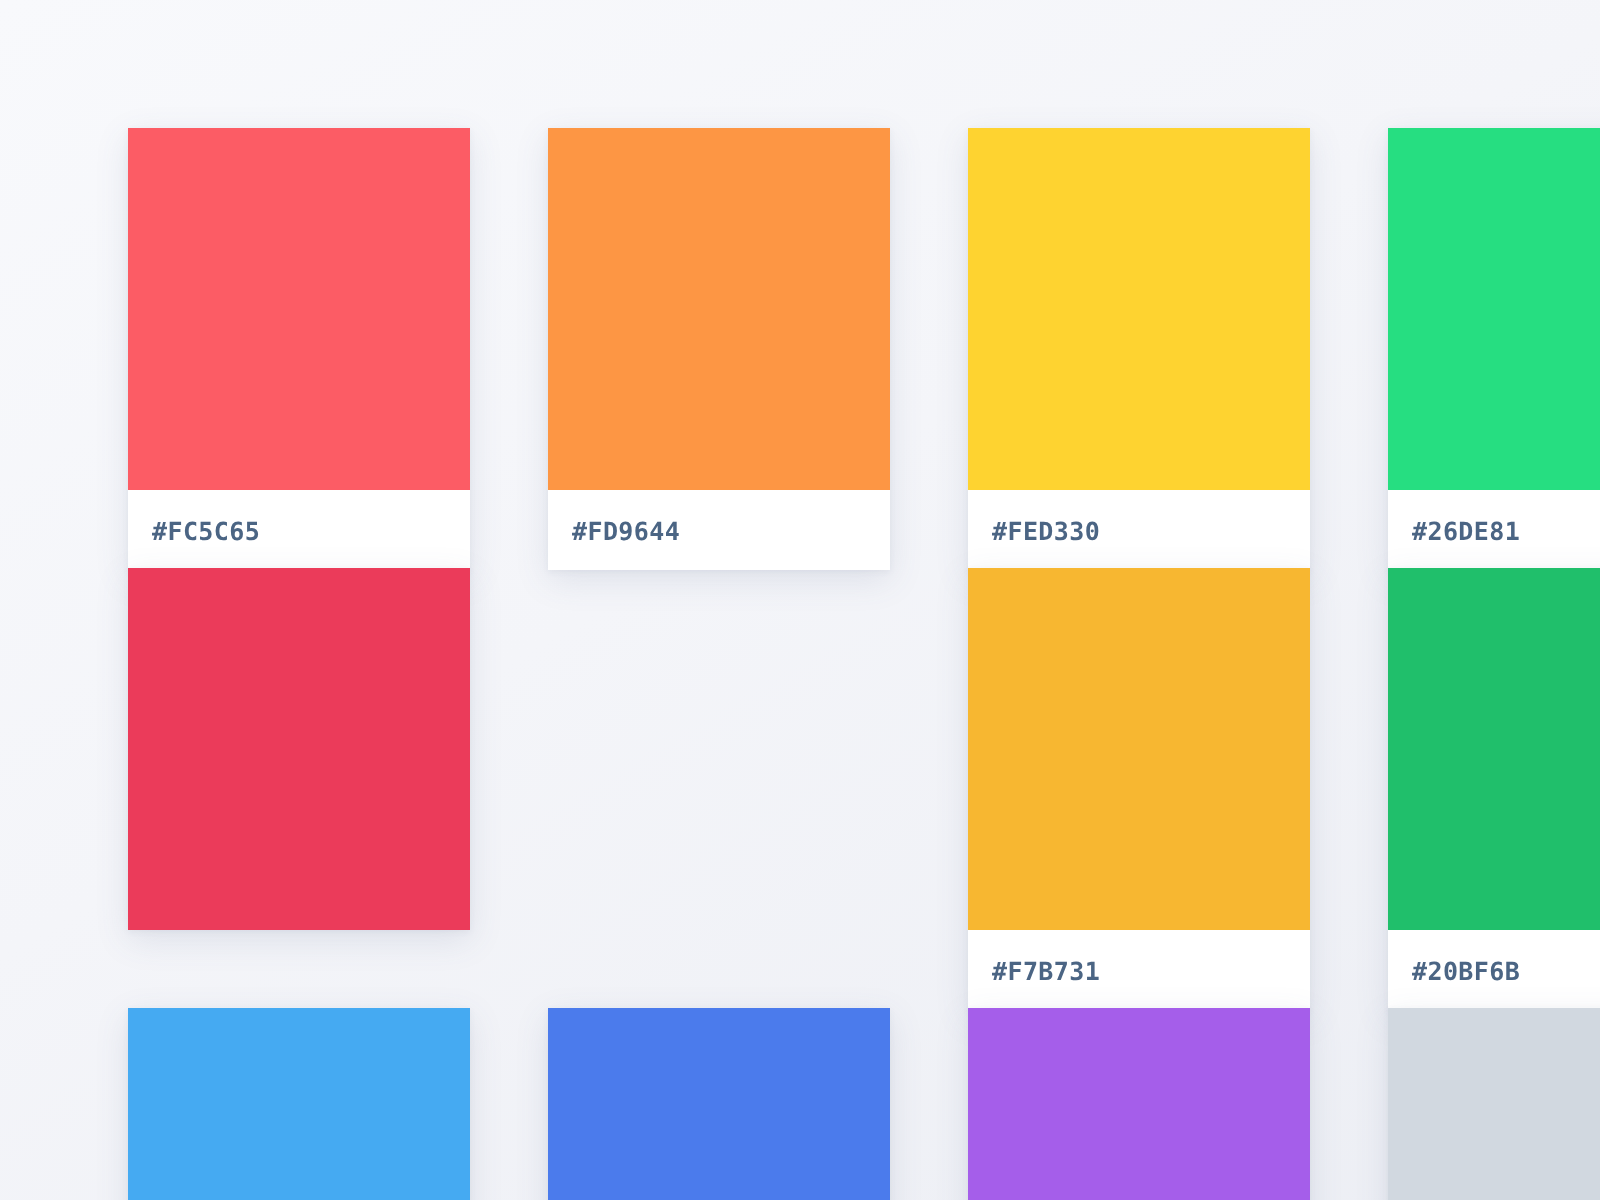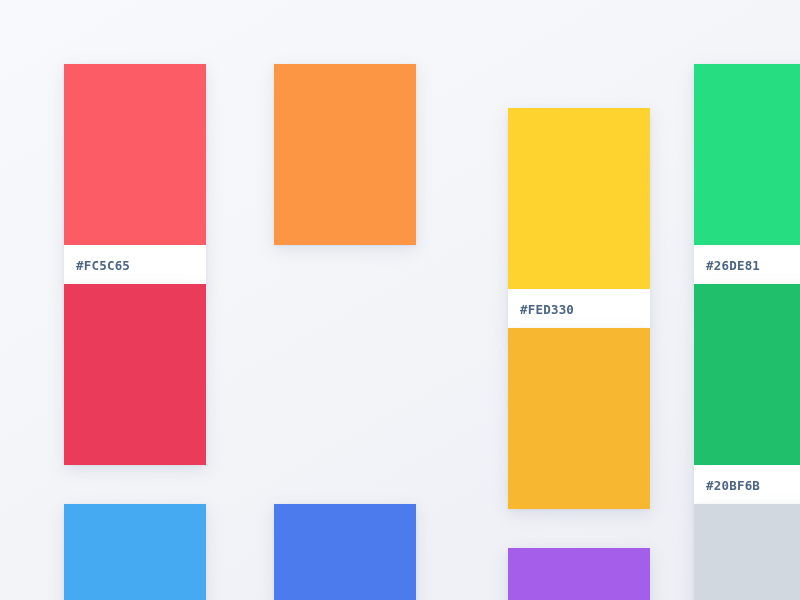--- a/index.html
+++ b/index.html
@@ -15,21 +15,21 @@
   }
   .palette-grid {
     position: absolute;
     top: 0;
     left: 0;
     width: 800px;
     height: 600px;
   }
   .swatch-card {
     position: absolute;
-    width: 142px;
+    width: 171px;
     background: #ffffff;
     box-shadow: 0 5px 16px rgba(80, 95, 130, 0.13),
                 0 1px 3px rgba(80, 95, 130, 0.07);
   }
   .swatch-color {
     width: 100%;
     height: 181px;
   }
   .swatch-label-bar {
     height: 40px;
@@ -43,57 +43,63 @@
     font-family: "DejaVu Sans Mono", monospace;
     font-size: 12.5px;
     font-weight: bold;
     letter-spacing: 0.2px;
     color: #4b6584;
     white-space: nowrap;
   }
   
   .col-0 { left: 64px; }
   .col-1 { left: 274px; }
-  .col-2 { left: 508px; margin-top: 44px; }
+  .col-2 { left: 484px; }
   .col-3 { left: 694px; }
   
   .row-0 { top: 64px; }
   .row-1 { top: 284px; }
   .row-2 { top: 504px; }
 </style>
 </head>
 <body>
 
 <div class="palette-grid">
     <div class="swatch-card col-0 row-0">
       <div class="swatch-color" style="background-color: rgb(252, 92, 101);"></div>
       <div class="swatch-label-bar">
         <span class="swatch-label">#FC5C65</span>
       </div>
     </div>
     <div class="swatch-card col-1 row-0">
       <div class="swatch-color" style="background-color: rgb(253, 150, 68);"></div>
+      <div class="swatch-label-bar">
+        <span class="swatch-label">#FD9644</span>
+      </div>
     </div>
     <div class="swatch-card col-2 row-0">
       <div class="swatch-color" style="background-color: rgb(254, 211, 48);"></div>
       <div class="swatch-label-bar">
         <span class="swatch-label">#FED330</span>
       </div>
     </div>
     <div class="swatch-card col-3 row-0">
       <div class="swatch-color" style="background-color: rgb(38, 222, 129);"></div>
       <div class="swatch-label-bar">
         <span class="swatch-label">#26DE81</span>
       </div>
     </div>
     <div class="swatch-card col-0 row-1">
       <div class="swatch-color" style="background-color: rgb(235, 59, 90);"></div>
     </div>
     <div class="swatch-card col-2 row-1">
       <div class="swatch-color" style="background-color: rgb(247, 183, 49);"></div>
+      <div class="swatch-label-bar">
+        <span class="swatch-label">#F7B731</span>
+      </div>
     </div>
     <div class="swatch-card col-3 row-1">
       <div class="swatch-color" style="background-color: rgb(32, 191, 107);"></div>
       <div class="swatch-label-bar">
         <span class="swatch-label">#20BF6B</span>
       </div>
     </div>
     <div class="swatch-card col-0 row-2">
       <div class="swatch-color" style="background-color: rgb(69, 170, 242);"></div>
     </div>

